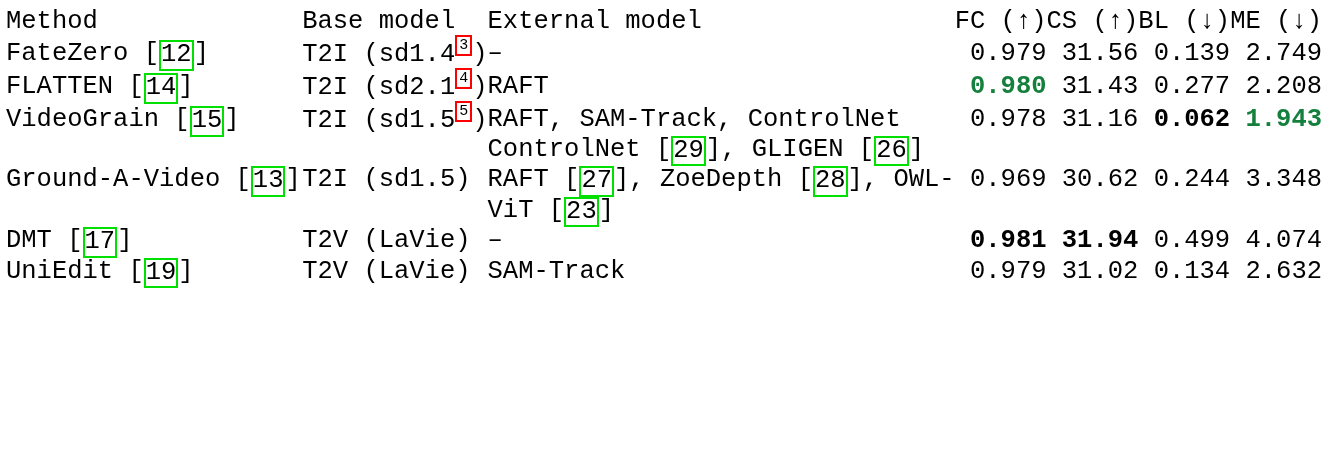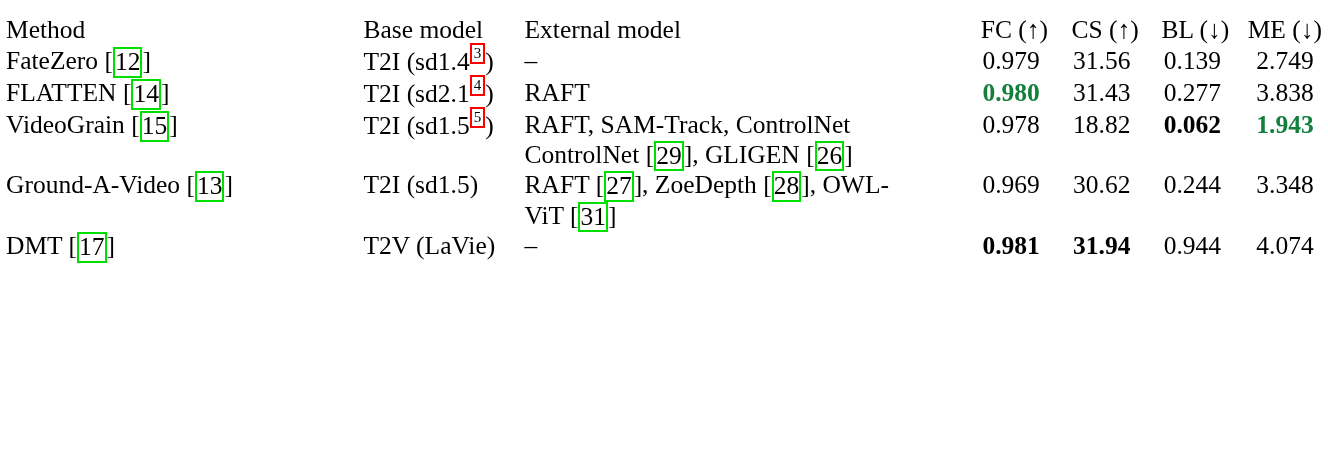--- a/index.html
+++ b/index.html
@@ -12,21 +12,22 @@
     height: 471px;
     font-family: "Liberation Serif", "DejaVu Serif", serif;
     color: #000000;
     overflow: hidden;
   }
   .table-wrap {
     position: relative;
     width: 1224px;
     height: 471px;
     box-sizing: border-box;
-    padding: 16px 6px;
+    padding: 8px 6px;
+    font-family: Liberation Mono, monospace;
   }
   table.result-table {
     width: 1316px;
     border-collapse: collapse;
     font-size: 25.5px;
     line-height: 1.12;
   }
   table.result-table td,
   table.result-table th {
     padding: 0;
@@ -120,58 +121,69 @@
         </tr>
         <tr class="body-row">
           <td class="c-method"><span>FLATTEN</span> [<span class="cite">14</span>]</td>
           <td class="c-base"><span>T2I (sd2.1</span><span class="fnote">4</span>)</td>
           <td class="c-ext">
             <span class="sub-line">RAFT</span>
           </td>
           <td class="c-num"><span class="num bold red">0.980</span></td>
           <td class="c-num"><span class="num ">31.43</span></td>
           <td class="c-num"><span class="num ">0.277</span></td>
-          <td class="c-num-last"><span class="num ">3.838</span></td>
+          <td class="c-num-last"><span class="num ">2.208</span></td>
         </tr>
         <tr class="body-row multi">
           <td class="c-method"><span>VideoGrain</span> [<span class="cite">15</span>]</td>
           <td class="c-base"><span>T2I (sd1.5</span><span class="fnote">5</span>)</td>
           <td class="c-ext">
             <span class="sub-line">RAFT, SAM-Track, ControlNet</span>
             <span class="sub-line">ControlNet [<span class="cite">29</span>], GLIGEN [<span class="cite">26</span>]</span>
           </td>
           <td class="c-num"><span class="num ">0.978</span></td>
-          <td class="c-num"><span class="num ">18.82</span></td>
+          <td class="c-num"><span class="num ">31.16</span></td>
           <td class="c-num"><span class="num bold">0.062</span></td>
           <td class="c-num-last"><span class="num bold red">1.943</span></td>
         </tr>
         <tr class="body-row multi">
           <td class="c-method"><span>Ground-A-Video</span> [<span class="cite">13</span>]</td>
           <td class="c-base"><span>T2I (sd1.5)</span></td>
           <td class="c-ext">
             <span class="sub-line">RAFT [<span class="cite">27</span>], ZoeDepth [<span class="cite">28</span>], OWL-</span>
-            <span class="sub-line">ViT [<span class="cite">31</span>]</span>
+            <span class="sub-line">ViT [<span class="cite">23</span>]</span>
           </td>
           <td class="c-num"><span class="num ">0.969</span></td>
           <td class="c-num"><span class="num ">30.62</span></td>
           <td class="c-num"><span class="num ">0.244</span></td>
           <td class="c-num-last"><span class="num ">3.348</span></td>
         </tr>
         <tr class="rule-mid">
           <td colspan="7"></td>
         </tr>
         <tr class="body-row">
           <td class="c-method"><span>DMT</span> [<span class="cite">17</span>]</td>
           <td class="c-base"><span>T2V (LaVie)</span></td>
           <td class="c-ext">
             <span class="sub-line">–</span>
           </td>
           <td class="c-num"><span class="num bold">0.981</span></td>
           <td class="c-num"><span class="num bold">31.94</span></td>
-          <td class="c-num"><span class="num ">0.944</span></td>
+          <td class="c-num"><span class="num ">0.499</span></td>
           <td class="c-num-last"><span class="num ">4.074</span></td>
+        </tr>
+        <tr class="body-row">
+          <td class="c-method"><span>UniEdit</span> [<span class="cite">19</span>]</td>
+          <td class="c-base"><span>T2V (LaVie)</span></td>
+          <td class="c-ext">
+            <span class="sub-line">SAM-Track</span>
+          </td>
+          <td class="c-num"><span class="num ">0.979</span></td>
+          <td class="c-num"><span class="num ">31.02</span></td>
+          <td class="c-num"><span class="num ">0.134</span></td>
+          <td class="c-num-last"><span class="num ">2.632</span></td>
         </tr>
         <tr class="rule-bot">
           <td colspan="7"></td>
         </tr>
       </tbody>
   </table>
 </div>
 
 </body></html>

